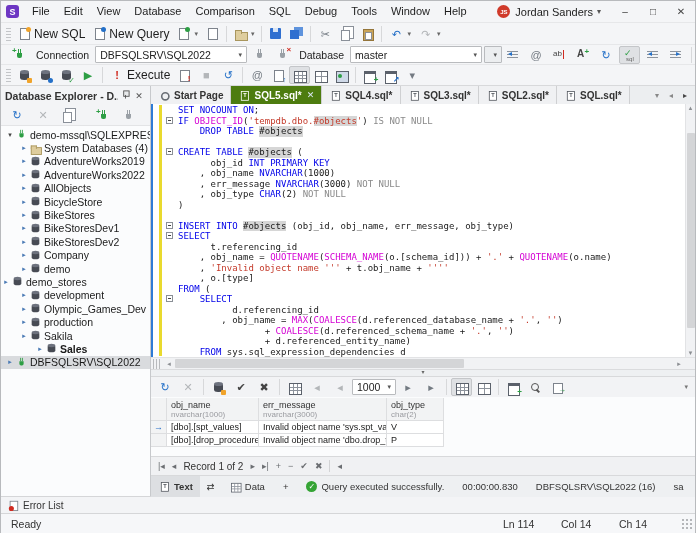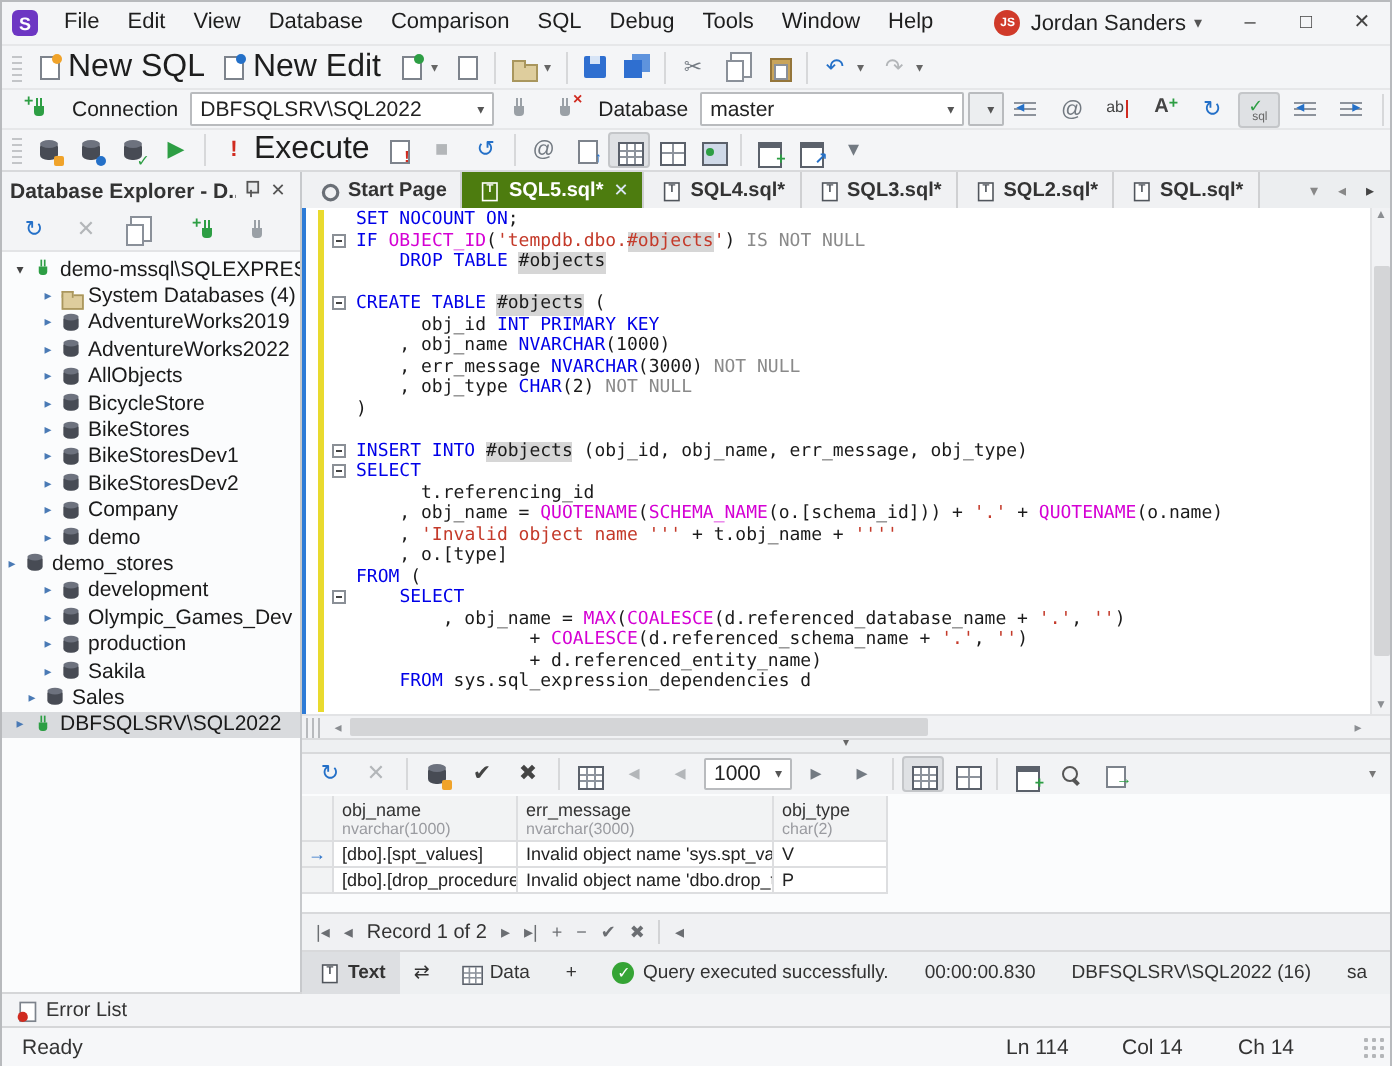--- a/index.html
+++ b/index.html
@@ -19,21 +19,21 @@
   .ucaret{font-size:8px;color:#555;margin-right:10px}
   .winbtn{width:28px;height:100%;display:flex;align-items:center;justify-content:center;font-size:10px;color:#444}
 
   
   .toolbar{display:flex;align-items:center;background:#f4f5f7;border-top:1px solid #e6e7e9;padding:0 2px;font-size:10.5px}
   .toolbar1{height:22px}.toolbar2{height:20px}.toolbar3{height:21px}
   .grip{width:5px;height:14px;margin:0 3px;background:repeating-linear-gradient(0deg,#c3c5c8 0 1px,transparent 1px 3px)}
   .vsep{width:1px;height:16px;background:#d7d8da;margin:0 3px}
   .tbtn{display:flex;align-items:center;gap:3px;height:18px;padding:0 3px;border:1px solid transparent;border-radius:2px}
   .tbtn.active{background:#dfe1e4;border-color:#c4c6c9}
-  .tbl{font-size:16px;color:#1e1e1e;white-space:nowrap}
+  .tbl{font-size:12px;color:#1e1e1e;white-space:nowrap}
   .tcaret{font-size:7px;color:#666;margin-left:1px}
   .tlabel{margin:16px 4px;color:#1e1e1e;white-space:nowrap}
   .combo{height:17px;background:#fff;border:1px solid #b9bbbe;display:flex;align-items:center;padding-left:4px;border-radius:1px}
   .combo-val{flex:1;font-size:10.5px;white-space:nowrap;overflow:hidden}
   .combo-caret{font-size:7px;color:#555;padding:0 4px;flex:none}
   .combo.dis{background:#eceef0}
   .tb2-right{margin-left:auto;display:flex;align-items:center;margin-right:6px}
 
   
   .gic{display:inline-flex;align-items:center;justify-content:center;width:14px;height:14px;font-size:11px;line-height:14px;flex:none}
@@ -223,21 +223,21 @@
   </div>
 
   <div class="toolbar toolbar1" id="toolbar1">
       <span class="grip"></span>
       <span class="tbtn">
         <span class="sh sh-page-star"></span>
         <span class="tbl">New SQL</span>
       </span>
       <span class="tbtn">
         <span class="sh sh-page-pencil"></span>
-        <span class="tbl">New Edit</span>
+        <span class="tbl">New Query</span>
       </span>
       <span class="tbtn">
         <span class="sh sh-page-plus"></span>
         <span class="tcaret">▾</span>
       </span>
       <span class="tbtn">
         <span class="sh sh-page"></span>
       </span>
       <span class="vsep"></span>
       <span class="tbtn">
@@ -500,21 +500,21 @@
           <div class="tree-row" style="padding-left: 18px;">
             <span class="tw-chev">▸</span>
             <span class="sh sh-db tree-ic"></span>
             <span class="tree-label">production</span>
           </div>
           <div class="tree-row" style="padding-left: 18px;">
             <span class="tw-chev">▸</span>
             <span class="sh sh-db tree-ic"></span>
             <span class="tree-label">Sakila</span>
           </div>
-          <div class="tree-row" style="padding-left: 10px;">
+          <div class="tree-row" style="padding-left: 34px; font-weight: bold;">
             <span class="tw-chev">▸</span>
             <span class="sh sh-db tree-ic"></span>
             <span class="tree-label">Sales</span>
           </div>
           <div class="tree-row selected" style="padding-left: 4px;">
             <span class="tw-chev">▸</span>
             <span class="sh sh-server tree-ic"></span>
             <span class="tree-label">DBFSQLSRV\SQL2022</span>
           </div>
         </div>
@@ -571,20 +571,21 @@
             <div class="code-line"><span class="fold"></span><span class="n">)</span></div>
             <div class="code-line"><span class="fold"></span></div>
             <div class="code-line"><span class="fold"><span class="foldbox"></span></span><span class="k">INSERT INTO </span><span class="h">#objects</span><span class="n"> (obj_id, obj_name, err_message, obj_type)</span></div>
             <div class="code-line"><span class="fold"><span class="foldbox"></span></span><span class="k">SELECT</span></div>
             <div class="code-line"><span class="fold"></span><span class="n">      t.referencing_id</span></div>
             <div class="code-line"><span class="fold"></span><span class="n">    , obj_name = </span><span class="f">QUOTENAME</span><span class="n">(</span><span class="f">SCHEMA_NAME</span><span class="n">(o.[schema_id])) + </span><span class="s">'.'</span><span class="n"> + </span><span class="f">QUOTENAME</span><span class="n">(o.name)</span></div>
             <div class="code-line"><span class="fold"></span><span class="n">    , </span><span class="s">'Invalid object name '''</span><span class="n"> + t.obj_name + </span><span class="s">''''</span></div>
             <div class="code-line"><span class="fold"></span><span class="n">    , o.[type]</span></div>
             <div class="code-line"><span class="fold"></span><span class="k">FROM</span><span class="n"> (</span></div>
             <div class="code-line"><span class="fold"><span class="foldbox"></span></span><span class="n">    </span><span class="k">SELECT</span></div>
+            <div class="code-line"><span class="fold"></span><span class="n">          d.referencing_id</span></div>
             <div class="code-line"><span class="fold"></span><span class="n">        , obj_name = </span><span class="f">MAX</span><span class="n">(</span><span class="f">COALESCE</span><span class="n">(d.referenced_database_name + </span><span class="s">'.'</span><span class="n">, </span><span class="s">''</span><span class="n">)</span></div>
             <div class="code-line"><span class="fold"></span><span class="n">                + </span><span class="f">COALESCE</span><span class="n">(d.referenced_schema_name + </span><span class="s">'.'</span><span class="n">, </span><span class="s">''</span><span class="n">)</span></div>
             <div class="code-line"><span class="fold"></span><span class="n">                + d.referenced_entity_name)</span></div>
             <div class="code-line"><span class="fold"></span><span class="n">    </span><span class="k">FROM</span><span class="n"> sys.sql_expression_dependencies d</span></div>
           </div>
         <div class="vscroll">
           <span>▲</span>
           <span class="vthumb"></span>
           <span>▼</span>
         </div>

